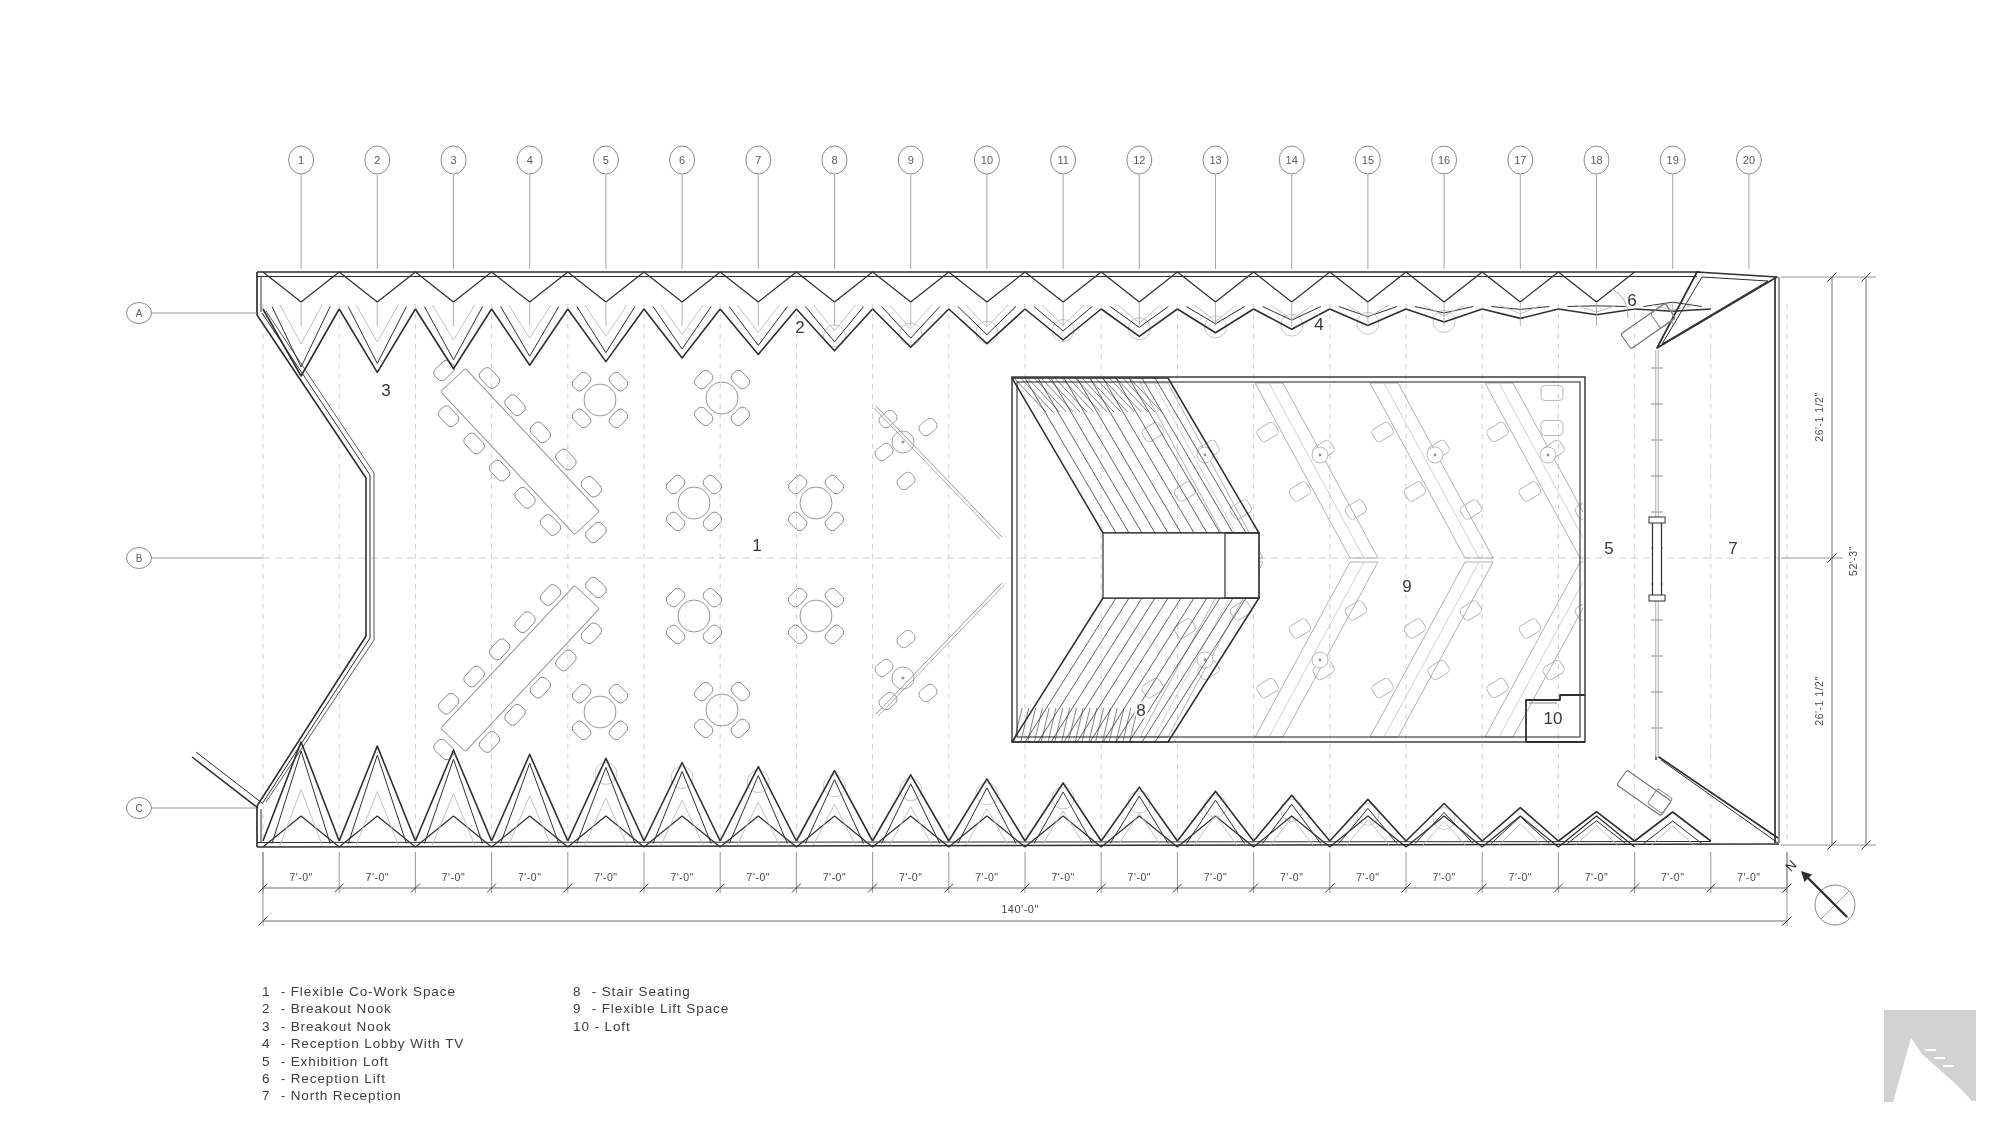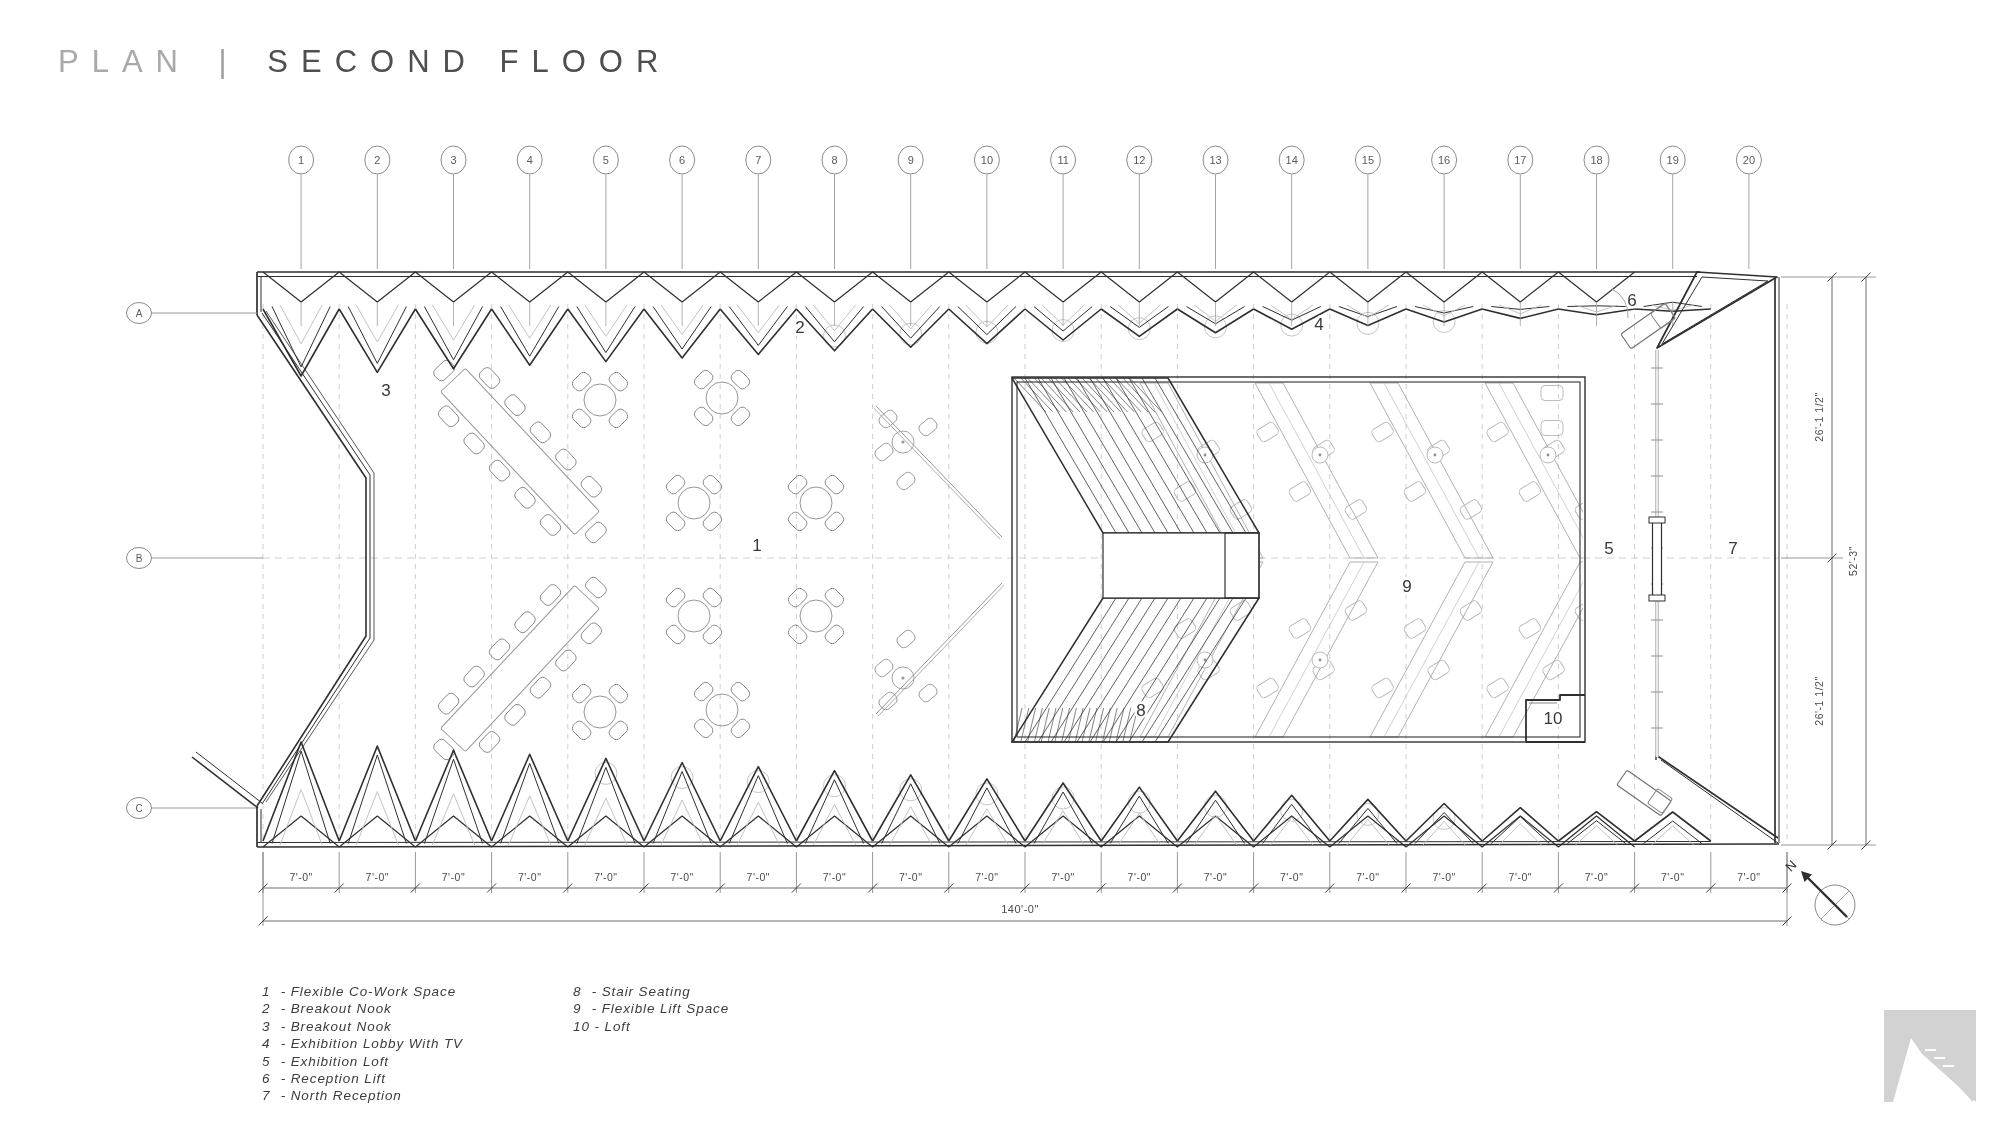--- a/index.html
+++ b/index.html
@@ -10,36 +10,31 @@
   .title{
     position:absolute;left:58px;top:44px;white-space:nowrap;
     font-size:31px;letter-spacing:13px;color:#a6a6a6;font-weight:400;
   }
   .title .t-plan{color:#a9a9a9;font-stretch:condensed;}
   .title .t-sep{color:#9f9f9f;font-weight:200;margin:0 6px;}
   .title .t-floor{color:#4f4f4f;}
   svg.plan{position:absolute;left:0;top:0;}
   .legend{
     position:absolute;top:983px;font-size:13.5px;color:#3c3c3c;
-    letter-spacing:0.9px;line-height:17.4px;white-space:nowrap;font-style:italic;
+    letter-spacing:0.9px;line-height:17.4px;white-space:nowrap;
   }
   .legend.col1{left:262px;}
   .legend.col2{left:573px;}
   .legend .num{display:inline-block;min-width:14px;}
 </style>
 </head>
 <body>
 
 <div class="sheet">
 
-  <div class="title">
-    <span class="t-plan">PLAN</span>
-    <span class="t-sep">|</span>
-    <span class="t-floor">SECOND FLOOR</span>
-  </div>
 
   <svg class="plan" id="plan-svg" width="2000" height="1125" viewBox="0 0 2000 1125">
       <g>
         <line x1="263" y1="304" x2="263" y2="844" stroke="#c9c9c9" stroke-width="0.9" fill="none" stroke-dasharray="5 5"></line>
         <line x1="339.2" y1="304" x2="339.2" y2="844" stroke="#c9c9c9" stroke-width="0.9" fill="none" stroke-dasharray="5 5"></line>
         <line x1="415.4" y1="304" x2="415.4" y2="844" stroke="#c9c9c9" stroke-width="0.9" fill="none" stroke-dasharray="5 5"></line>
         <line x1="491.6" y1="304" x2="491.6" y2="844" stroke="#c9c9c9" stroke-width="0.9" fill="none" stroke-dasharray="5 5"></line>
         <line x1="567.8" y1="304" x2="567.8" y2="844" stroke="#c9c9c9" stroke-width="0.9" fill="none" stroke-dasharray="5 5"></line>
         <line x1="644" y1="304" x2="644" y2="844" stroke="#c9c9c9" stroke-width="0.9" fill="none" stroke-dasharray="5 5"></line>
         <line x1="720.2" y1="304" x2="720.2" y2="844" stroke="#c9c9c9" stroke-width="0.9" fill="none" stroke-dasharray="5 5"></line>
@@ -682,21 +677,21 @@
         <line x1="1934" y1="1058" x2="1945" y2="1058" stroke="#ffffff" stroke-width="2" fill="none"></line>
         <line x1="1943" y1="1066" x2="1974" y2="1100" stroke="#d2d2d2" stroke-width="4.5" fill="none"></line>
         <line x1="1943" y1="1066" x2="1954" y2="1066" stroke="#ffffff" stroke-width="2" fill="none"></line>
       </g>
     </svg>
 
   <div class="legend col1" id="legend-col1">
       <div><span class="num">1</span><span> - Flexible Co-Work Space</span></div>
       <div><span class="num">2</span><span> - Breakout Nook</span></div>
       <div><span class="num">3</span><span> - Breakout Nook</span></div>
-      <div><span class="num">4</span><span> - Exhibition Lobby With TV</span></div>
+      <div><span class="num">4</span><span> - Reception Lobby With TV</span></div>
       <div><span class="num">5</span><span> - Exhibition Loft</span></div>
       <div><span class="num">6</span><span> - Reception Lift</span></div>
       <div><span class="num">7</span><span> - North Reception</span></div>
     </div>
   <div class="legend col2" id="legend-col2">
       <div><span class="num">8</span><span> - Stair Seating</span></div>
       <div><span class="num">9</span><span> - Flexible Lift Space</span></div>
       <div><span class="num">10</span><span> - Loft</span></div>
     </div>
 </div>

